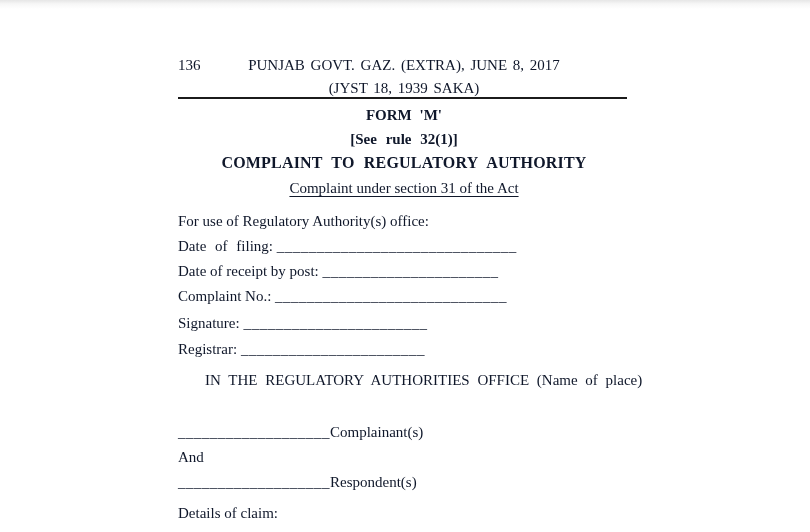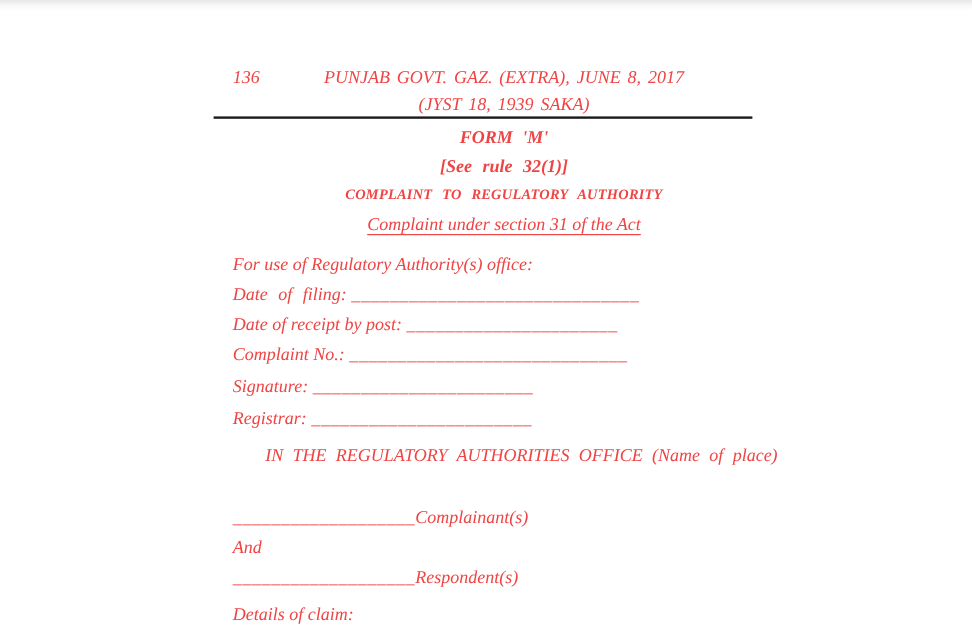--- a/index.html
+++ b/index.html
@@ -26,42 +26,41 @@
   }
   .page {
     position: absolute;
     left: 178px;
     top: 0;
     width: 452px;
     height: 532px;
   }
   .line {
     position: absolute;
-    left: 16px;
+    left: 0;
     width: 452px;
     font-size: 15px;
     line-height: 19px;
     white-space: nowrap;
-    color: #ef4444;
-    font-style: italic;
+    color: #0f172a;
   }
   .centered { text-align: center; }
   .bold { font-weight: bold; }
   .underlined { text-decoration: underline; text-underline-offset: 3px; }
   .ws-2 { word-spacing: 2px; }
   .ws-4 { word-spacing: 4px; }
   .ws-5 { word-spacing: 5px; }
   .page-number {
     position: absolute;
     left: 0;
     top: 0;
     font-size: 15px;
   }
   .heading-main {
-    font-size: 12px;
+    font-size: 16px;
     letter-spacing: 0.2px;
   }
   .rule {
     position: absolute;
     left: 0;
     top: 97px;
     width: 449px;
     height: 2px;
     background: #1b1b1b;
   }

